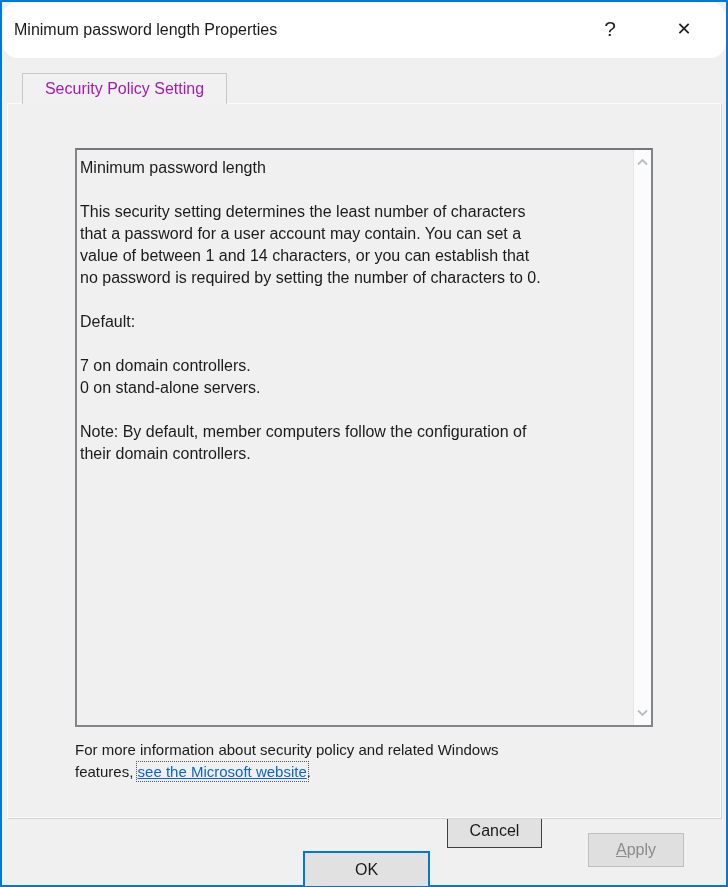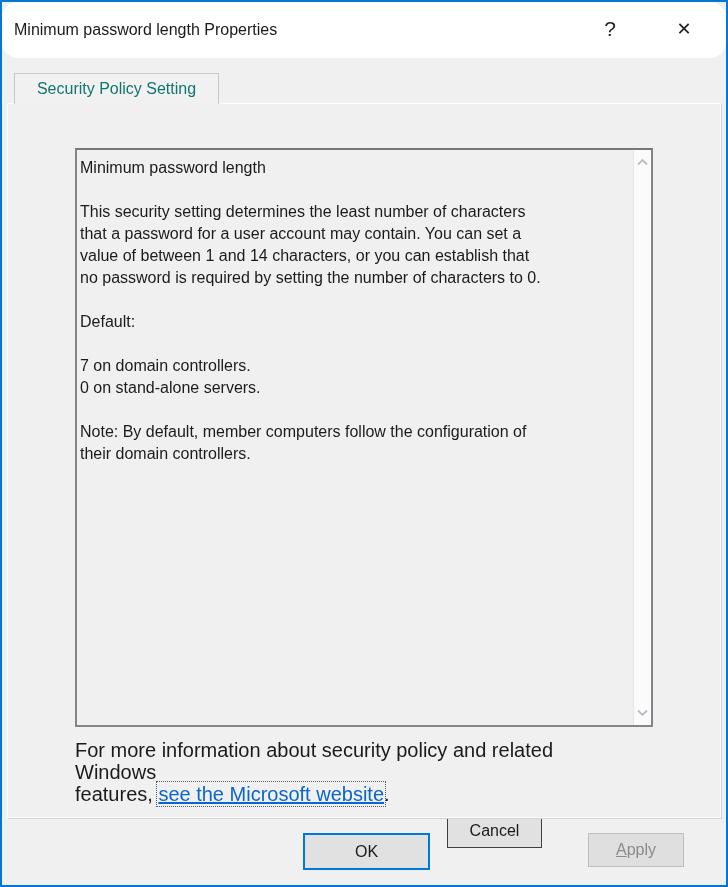--- a/index.html
+++ b/index.html
@@ -9,21 +9,21 @@
   
   .titlebar{position:absolute;left:0;top:0;right:0;height:56px;background:#ffffff;border-radius:16px;}
   .title{position:absolute;left:12px;top:0;height:56px;line-height:56px;
     font-size:16px;color:#1a1a1a;white-space:nowrap;}
   .tb-btn{position:absolute;top:2px;width:50px;height:50px;display:flex;
     align-items:center;justify-content:center;color:#1f1f1f;cursor:default;}
   .tb-btn.help{left:583px;font-size:21px;font-weight:400;}
   .tb-btn.close{left:657px;font-size:18px;font-weight:300;}
   
   .tab{position:absolute;box-sizing:border-box;display:flex;align-items:center;
-    justify-content:center;font-size:16px;color:#0f766e;white-space:nowrap;cursor:default;}
+    justify-content:center;font-size:16px;color:#a21caf;white-space:nowrap;cursor:default;margin-left:8px;}
   .tab.inactive{left:12px;top:71px;width:205px;height:31px;background:#f1f1f1;
     border:1px solid #c8c8c8;border-bottom:none;z-index:2;}
   .tab.active{left:217px;top:65px;width:88px;height:40px;background:#ffffff;
     border:1px solid #c8c8c8;border-bottom:none;z-index:4;}
   
   .panel{position:absolute;left:5px;top:101px;width:714px;height:715px;
     background:#f0f0f0;border:1px solid #fcfcfc;box-sizing:border-box;
     box-shadow:1px 1px 0 0 #d4d4d4;z-index:1;}
   
   .textbox{position:absolute;left:73px;top:146px;width:578px;height:579px;
@@ -32,29 +32,29 @@
   .textbox-content{position:absolute;left:0;top:0;right:17px;bottom:0;
     padding:7px 4px 0 3px;font-size:16px;line-height:22px;color:#1b1b1b;
     white-space:pre-line;overflow:hidden;}
   .scrollbar{position:absolute;right:0;top:0;bottom:0;width:17px;background:#fbfbfb;
     border-left:1px solid #e6e6e6;}
   .sb-btn{position:absolute;left:0;width:17px;height:17px;display:flex;
     align-items:center;justify-content:center;}
   .sb-btn.up{top:4px;}
   .sb-btn.down{bottom:4px;}
   
-  .footer{position:absolute;left:73px;top:737px;width:560px;font-size:20px;
+  .footer{position:absolute;left:73px;top:737px;width:560px;font-size:15px;
     line-height:22px;color:#1b1b1b;z-index:3;}
   .link{color:#0b66cb;text-decoration:underline;outline:1px dotted #55585c;
     outline-offset:1px;cursor:pointer;}
   
   .btn{position:absolute;box-sizing:border-box;font-family:inherit;font-size:16px;
     color:#1a1a1a;display:flex;align-items:center;justify-content:center;
     padding:0;cursor:default;}
-  .btn.ok{left:301px;top:831px;width:127px;height:37px;background:#e1e1e1;
+  .btn.ok{left:301px;top:849px;width:127px;height:37px;background:#e1e1e1;
     border:2px solid #0078d7;}
   .btn.cancel{left:445px;top:812px;width:95px;height:34px;background:#e1e1e1;
     border:1px solid #404040;}
   .btn.apply{left:586px;top:831px;width:96px;height:34px;background:#dfdfdf;
     border:1px solid #bfbfbf;color:#8b8b8b;}
   .accel{text-decoration:underline;}
 </style>
 </head>
 <body>
 

